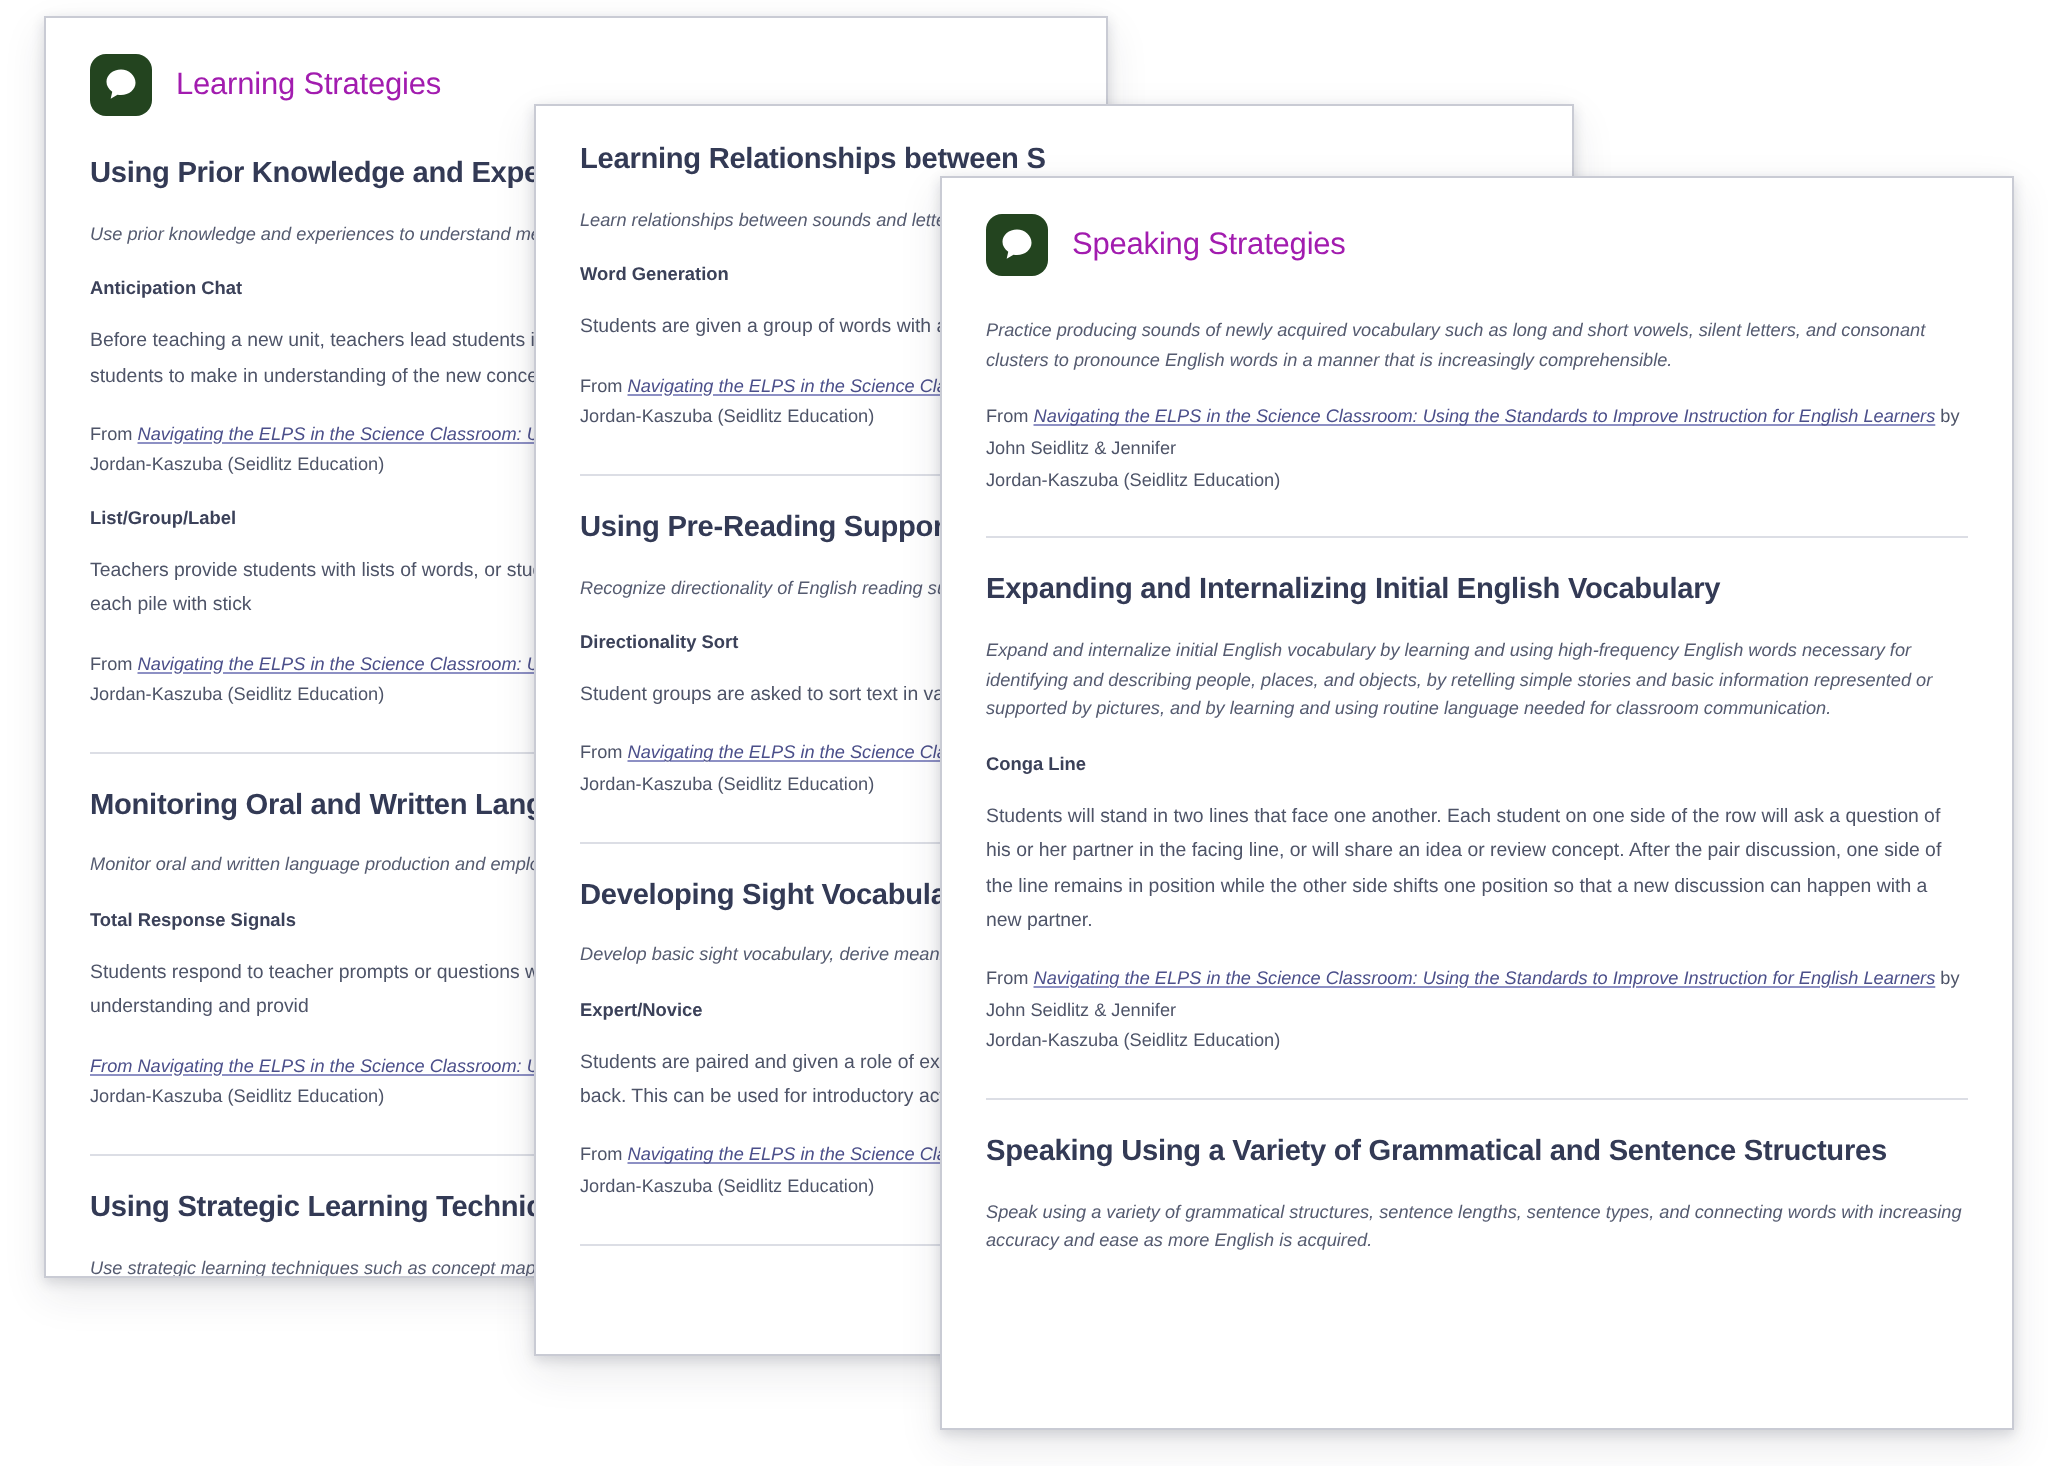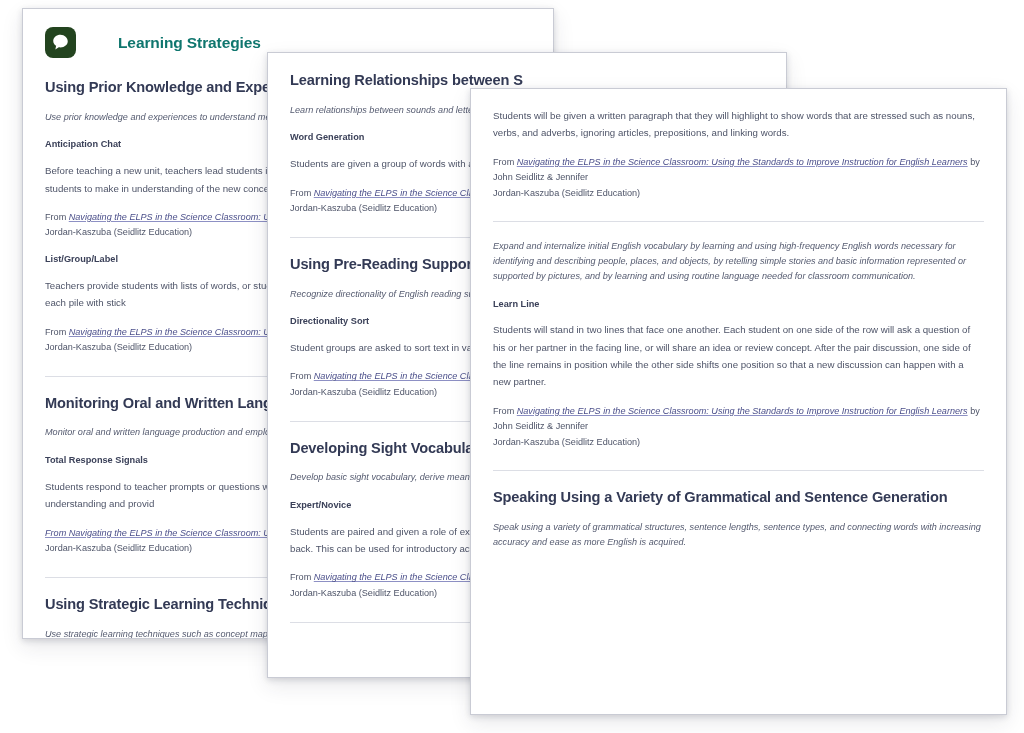--- a/index.html
+++ b/index.html
@@ -68,25 +68,24 @@
     border-radius: 8px;
     background: #23441f;
     display: flex;
     align-items: center;
     justify-content: center;
     flex: 0 0 auto;
   }
   .brand-logo svg { display: block; }
   .brand-title {
     font-size: 15.5px;
-    font-weight: bold;
-    color: #0f766e;
+    font-weight: normal;
+    color: #a21caf;
     letter-spacing: -0.1px;
     white-space: nowrap;
-    margin-left: 30px;
   }
   .section-rule {
     border: 0;
     border-top: 1px solid #dcdee5;
     margin: 20px 0 17px 0;
   }
   h2.sec-title {
     font-size: 14.6px;
     font-weight: bold;
     color: #333a55;
@@ -228,41 +227,50 @@
       </div>
 
       <hr class="section-rule">
 
     </div>
   </div>
 
   <div class="doc" id="doc-speaking">
     <div class="doc-inner">
 
-
-      <div class="section">
-
-        <p class="strategy-body">Students will be given a written paragraph that they will highlight to show words that are stressed such as nouns, verbs, and adverbs, ignoring articles, prepositions, and linking words.</p>
+      <div class="doc-header">
+        <span class="brand-logo">
+          <svg width="21" height="21" viewBox="0 0 24 24" aria-hidden="true">
+            <path fill="#ffffff" d="M12 3.2c-4.6 0-8.3 3.1-8.3 7 0 2.3 1.3 4.3 3.3 5.6l-.9 4.1 3.9-2.4c.6.1 1.3.2 2 .2 4.6 0 8.3-3.1 8.3-7s-3.7-7.5-8.3-7.5z"></path>
+          </svg>
+        </span>
+        <span class="brand-title">Speaking Strategies</span>
+      </div>
+
+      <div class="section">
+        <p class="sec-standard">Practice producing sounds of newly acquired vocabulary such as long and short vowels, silent letters, and consonant clusters to pronounce English words in a manner that is increasingly comprehensible.</p>
+
         <p class="source"><span>From </span><span class="cite">Navigating the ELPS in the Science Classroom: Using the Standards to Improve Instruction for English Learners</span><span> by John Seidlitz &amp; Jennifer</span><br><span>Jordan-Kaszuba (Seidlitz Education)</span></p>
       </div>
 
       <hr class="section-rule">
 
       <div class="section">
+        <h2 class="sec-title">Expanding and Internalizing Initial English Vocabulary</h2>
         <p class="sec-standard">Expand and internalize initial English vocabulary by learning and using high-frequency English words necessary for identifying and describing people, places, and objects, by retelling simple stories and basic information represented or supported by pictures, and by learning and using routine language needed for classroom communication.</p>
 
-        <h3 class="strategy-name">Learn Line</h3>
+        <h3 class="strategy-name">Conga Line</h3>
         <p class="strategy-body">Students will stand in two lines that face one another. Each student on one side of the row will ask a question of his or her partner in the facing line, or will share an idea or review concept. After the pair discussion, one side of the line remains in position while the other side shifts one position so that a new discussion can happen with a new partner.</p>
         <p class="source"><span>From </span><span class="cite">Navigating the ELPS in the Science Classroom: Using the Standards to Improve Instruction for English Learners</span><span> by John Seidlitz &amp; Jennifer</span><br><span>Jordan-Kaszuba (Seidlitz Education)</span></p>
       </div>
 
       <hr class="section-rule">
 
       <div class="section">
-        <h2 class="sec-title">Speaking Using a Variety of Grammatical and Sentence Generation</h2>
+        <h2 class="sec-title">Speaking Using a Variety of Grammatical and Sentence Structures</h2>
         <p class="sec-standard">Speak using a variety of grammatical structures, sentence lengths, sentence types, and connecting words with increasing accuracy and ease as more English is acquired.</p>
 
       </div>
 
     </div>
   </div>
 
 </div>
 
 </body></html>

